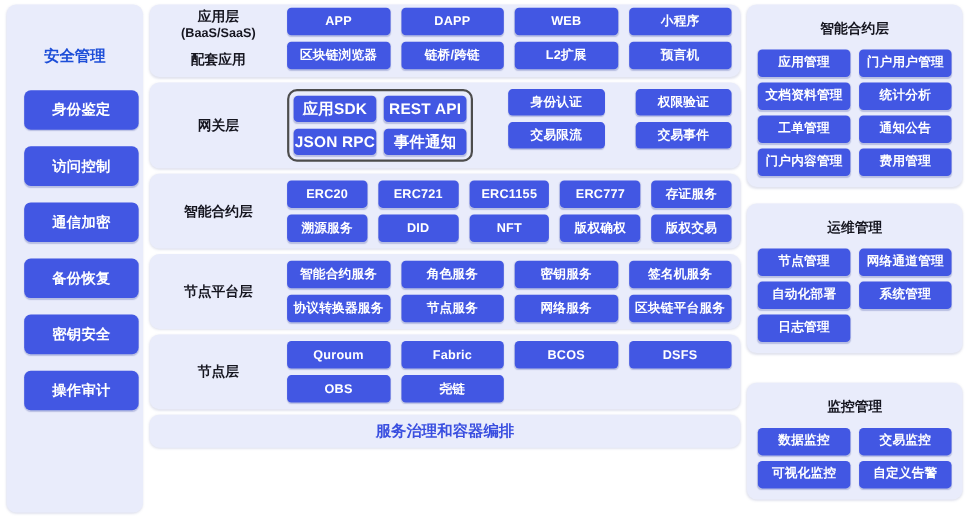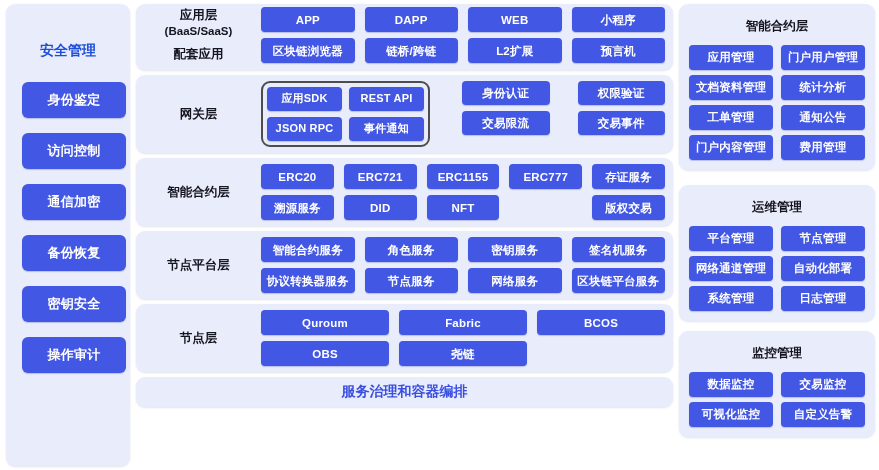--- a/index.html
+++ b/index.html
@@ -102,21 +102,21 @@
   .gw-bottom { display: flex; gap: 10px; align-items: stretch; }
   .sdk-group {
     border: 2px solid #4d4d4d;
     border-radius: 9px;
     padding: 4px;
     display: flex;
     gap: 7px;
     flex: 0 0 auto;
   }
   .sdk-group .grid-col { width: 75px; flex: 0 0 75px; }
-  .sdk-group .btn { height: 24px; font-size: 11px; }
+  .sdk-group .btn { height: 24px; font-size: 14px; }
   .gw-right { display: flex; gap: 28px; flex: 1 1 auto; padding-left: 22px; }
   .gw-right .grid-col { flex: 1 1 0; }
   .gw-right .btn { height: 24px; }
 
   
   .spacer { height: 25px; }
 
   
   .band {
     height: 30px;
@@ -154,21 +154,21 @@
   }
   .rgrid {
     display: grid;
     grid-template-columns: 1fr 1fr;
     gap: 5px 8px;
   }
   .rgrid .btn { height: 25px; font-size: 11.5px; }
 
   .r1 { flex: 0 0 auto; }
   .r2 { flex: 0 0 auto; margin-top: 8px; }
-  .r3 { flex: 0 0 auto; margin-top: 3px; }
+  .r3 { flex: 0 0 auto; margin-top: 20px; }
 </style>
 </head>
 <body>
 
 <div id="root">
 
   <div class="panel sidebar">
     <div class="sidebar-title">安全管理</div>
     <div class="btn sidebar-btn">身份鉴定</div>
     <div class="btn sidebar-btn">访问控制</div>
@@ -248,20 +248,21 @@
           <div class="grid-col">
             <div class="btn">ERC721</div>
             <div class="btn">DID</div>
           </div>
           <div class="grid-col">
             <div class="btn">ERC1155</div>
             <div class="btn">NFT</div>
           </div>
           <div class="grid-col">
             <div class="btn">ERC777</div>
+            <div class="btn">版权确权</div>
           </div>
           <div class="grid-col">
             <div class="btn">存证服务</div>
             <div class="btn">版权交易</div>
           </div>
         </div>
       </div>
     </div>
 
     <div class="panel layer">
@@ -295,20 +296,24 @@
           <div class="grid-col">
             <div class="btn">Quroum</div>
             <div class="btn">OBS</div>
           </div>
           <div class="grid-col">
             <div class="btn">Fabric</div>
             <div class="btn">尧链</div>
           </div>
           <div class="grid-col">
             <div class="btn">BCOS</div>
+            <div class="spacer"></div>
+          </div>
+          <div class="grid-col">
+            <div class="btn">DSFS</div>
             <div class="spacer"></div>
           </div>
         </div>
       </div>
     </div>
 
     <div class="panel band">服务治理和容器编排</div>
 
 
   </div>
@@ -325,21 +330,20 @@
         <div class="btn">工单管理</div>
         <div class="btn">通知公告</div>
         <div class="btn">门户内容管理</div>
         <div class="btn">费用管理</div>
       </div>
     </div>
 
     <div class="panel rpanel r2">
       <div class="rpanel-title">运维管理</div>
       <div class="rgrid">
-        <div class="btn">平台管理</div>
         <div class="btn">节点管理</div>
         <div class="btn">网络通道管理</div>
         <div class="btn">自动化部署</div>
         <div class="btn">系统管理</div>
         <div class="btn">日志管理</div>
       </div>
     </div>
 
     <div class="panel rpanel r3">
       <div class="rpanel-title">监控管理</div>

